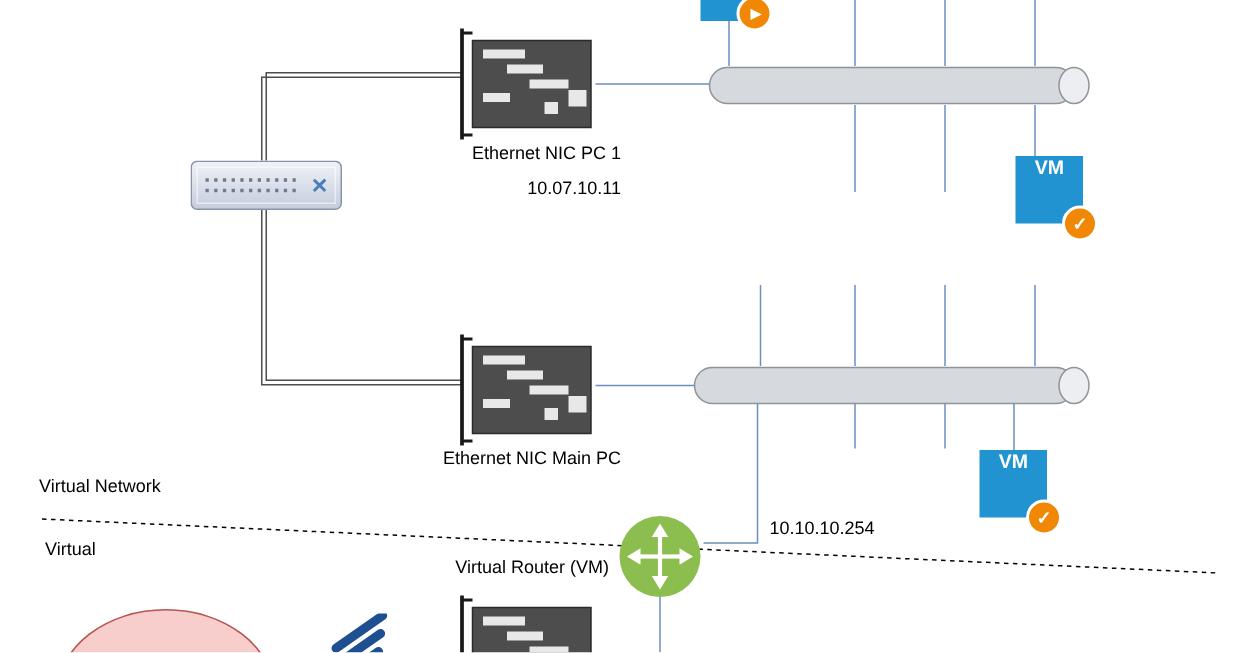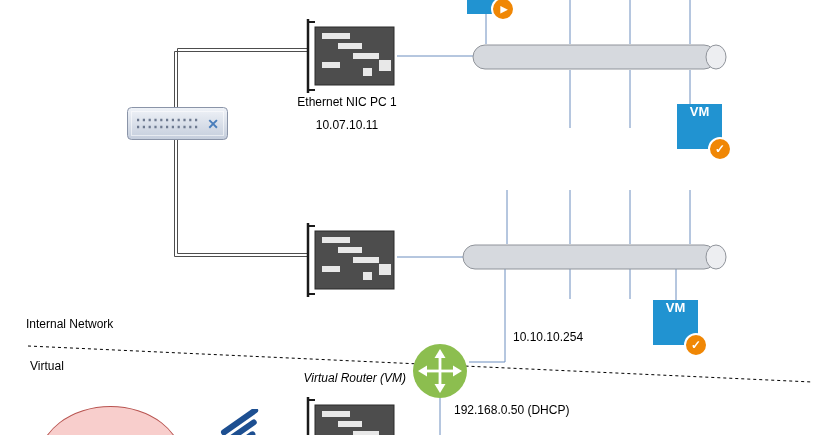--- a/index.html
+++ b/index.html
@@ -23,22 +23,22 @@
     display:flex; align-items:center; justify-content:center;
     font-size:12px; font-weight:bold; line-height:1;
   }
   .badge.play { font-size:9px; padding-left:2px; }
   .router { position:absolute; z-index:3; width:56px; height:56px; }
   .cloud {
     position:absolute; z-index:2; border-radius:50%;
     background:var(--cloud_fill,#f8cecc); border:1px solid var(--cloud_stroke,#b85450);
   }
   .label { position:absolute; z-index:5; font-size:12px; color:#000; white-space:nowrap; }
-  .label.c { text-align:center; }
-  .label.r { text-align:right;font-style:italic; }
+  .label.c { text-align:right; }
+  .label.r { text-align:right; }
 </style>
 </head>
 <body>
 
 <div class="canvas">
 
   <svg class="wires" width="829" height="435">
     <g class="blue">
       <path d="M570,0 V44"></path>
         <path d="M630,0 V44"></path>
@@ -186,21 +186,21 @@
         <rect x="7" y="15" width="36" height="6" rx="3"></rect>
         <rect x="7" y="24" width="28" height="6" rx="3"></rect>
         <rect x="7" y="33" width="20" height="6" rx="3"></rect>
       </g>
     </svg>
   </div>
 
   <div class="label c" style="left:280px;top:95px;width:134px">Ethernet NIC PC 1</div>
   <div class="label c" style="left:280px;top:118px;width:134px">10.07.10.11</div>
 
-
-  <div class="label" style="left:26px;top:317px">Internal Network</div>
+  <div class="label c" style="left:280px;top:298px;width:134px">Ethernet NIC Main PC</div>
+
+  <div class="label" style="left:26px;top:317px">Virtual Network</div>
   <div class="label" style="left:30px;top:359px">Virtual</div>
 
   <div class="label r" style="left:288px;top:371px;width:118px">Virtual Router (VM)</div>
-  <div class="label" style="left:513px;top:330px">10.10.10.254</div>
-  <div class="label" style="left:454px;top:403px">192.168.0.50 (DHCP)</div>
+  <div class="label" style="left:513px;top:345px">10.10.10.254</div>
 
 </div>
 
 </body></html>

